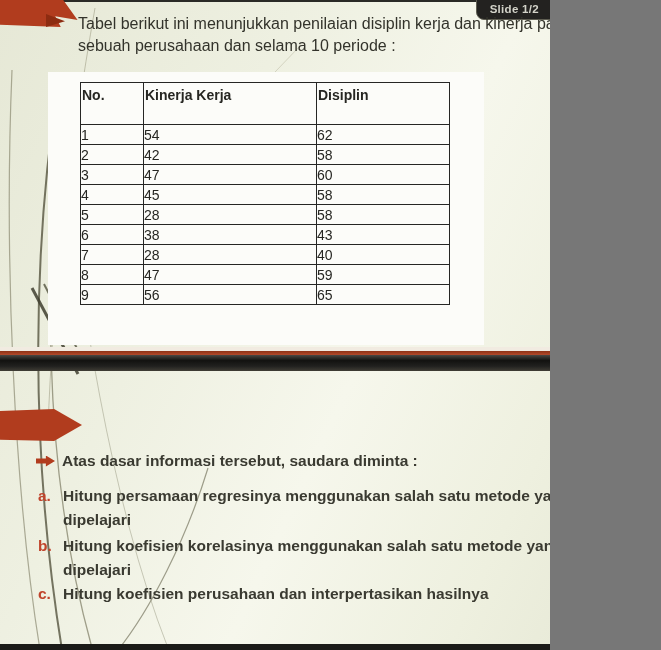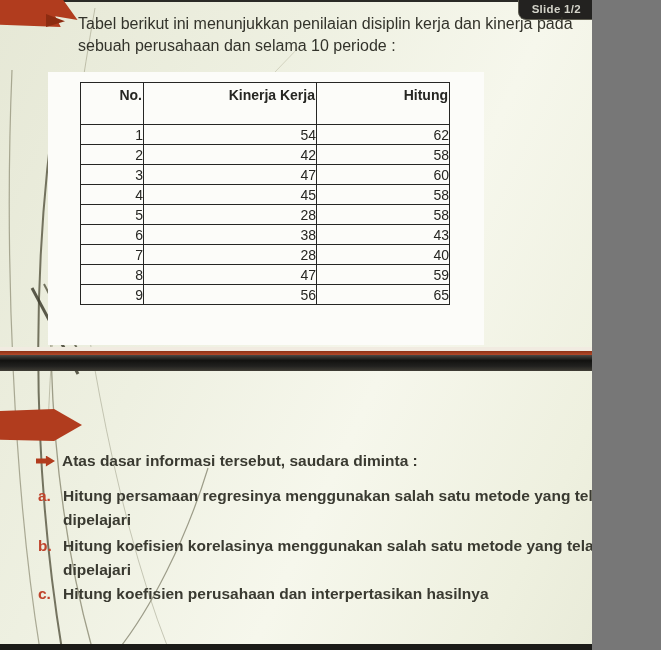--- a/index.html
+++ b/index.html
@@ -1,17 +1,17 @@
 <!DOCTYPE html>
 <html><head>
 <meta charset="utf-8">
 <style>
   html,body{margin:0;padding:0;background:#777;}
   .slide{
-    position:relative;width:592px;height:650px;overflow:hidden;
+    position:relative;width:550px;height:650px;overflow:hidden;
     font-family:"Liberation Sans",sans-serif;
     background:linear-gradient(115deg,#e6e8d6 0%,#eef0e1 35%,#f6f7ec 62%,#eef0df 88%,#e9ebd9 100%);
   }
   .top-edge{position:absolute;top:0;left:0;width:661px;height:2px;background:#2a2a26;}
   .bottom-bar{position:absolute;bottom:0;left:0;width:661px;height:6px;background:#1b1b18;}
   .grass{position:absolute;top:0;left:0;}
 
   
   .flag-arrow{position:absolute;top:0;left:0;width:80px;height:27px;background:#b13c1e;
     clip-path:polygon(0 0,79% 0,97% 74%,69% 60%,76% 100%,0 92%);}
@@ -23,21 +23,21 @@
     border:1px solid #5e5d51;border-radius:8px;padding:12px 18px 4px 13px;
     font-size:11.5px;font-weight:bold;letter-spacing:.3px;}
 
   .title{position:absolute;left:78px;top:13px;width:508px;
     font-size:16px;font-weight:normal;color:#33332b;line-height:22px;}
 
   .table-panel{position:absolute;left:48px;top:72px;width:436px;height:273px;background:#fcfcf9;}
   table.data{position:absolute;left:32px;top:10px;border-collapse:collapse;
     font-size:14px;color:#26262            2;}
   table.data{color:#262622;}
-  table.data th,table.data td{border:1.6px solid #262624;text-align:right;margin-top:31px;}
+  table.data th,table.data td{border:1.6px solid #262624;text-align:left;margin-top:31px;}
   table.data th{width:auto;height:36px;vertical-align:top;padding-top:4px;font-size:14px;font-weight:bold;}
   table.data td{height:19px;padding:0;font-weight:normal;}
   th.col-no,td.col-no{width:62px;}
   th.col-disiplin,td.col-disiplin{width:172px;}
   th.col-kinerja,td.col-kinerja{width:132px;}
 
   
   .band{position:absolute;left:0;top:347px;width:661px;}
   .band .light{height:4px;background:#f1ebe1;}
   .band .red{height:4px;background:linear-gradient(#8e3216,#b24a2b);}
@@ -84,21 +84,21 @@
   <div class="badge">Slide 1/2</div>
 
   <div class="title">Tabel  berikut ini menunjukkan penilaian disiplin kerja dan kinerja pada sebuah perusahaan dan selama 10 periode :</div>
 
   <div class="table-panel">
     <table class="data">
       <thead>
         <tr>
           <th class="col-no">No.</th>
           <th class="col-disiplin">Kinerja Kerja</th>
-          <th class="col-kinerja">Hitung</th>
+          <th class="col-kinerja">Disiplin</th>
         </tr>
       </thead>
       <tbody>
           <tr>
             <td class="col-no">1</td>
             <td class="col-disiplin">54</td>
             <td class="col-kinerja">62</td>
           </tr>
           <tr>
             <td class="col-no">2</td>

